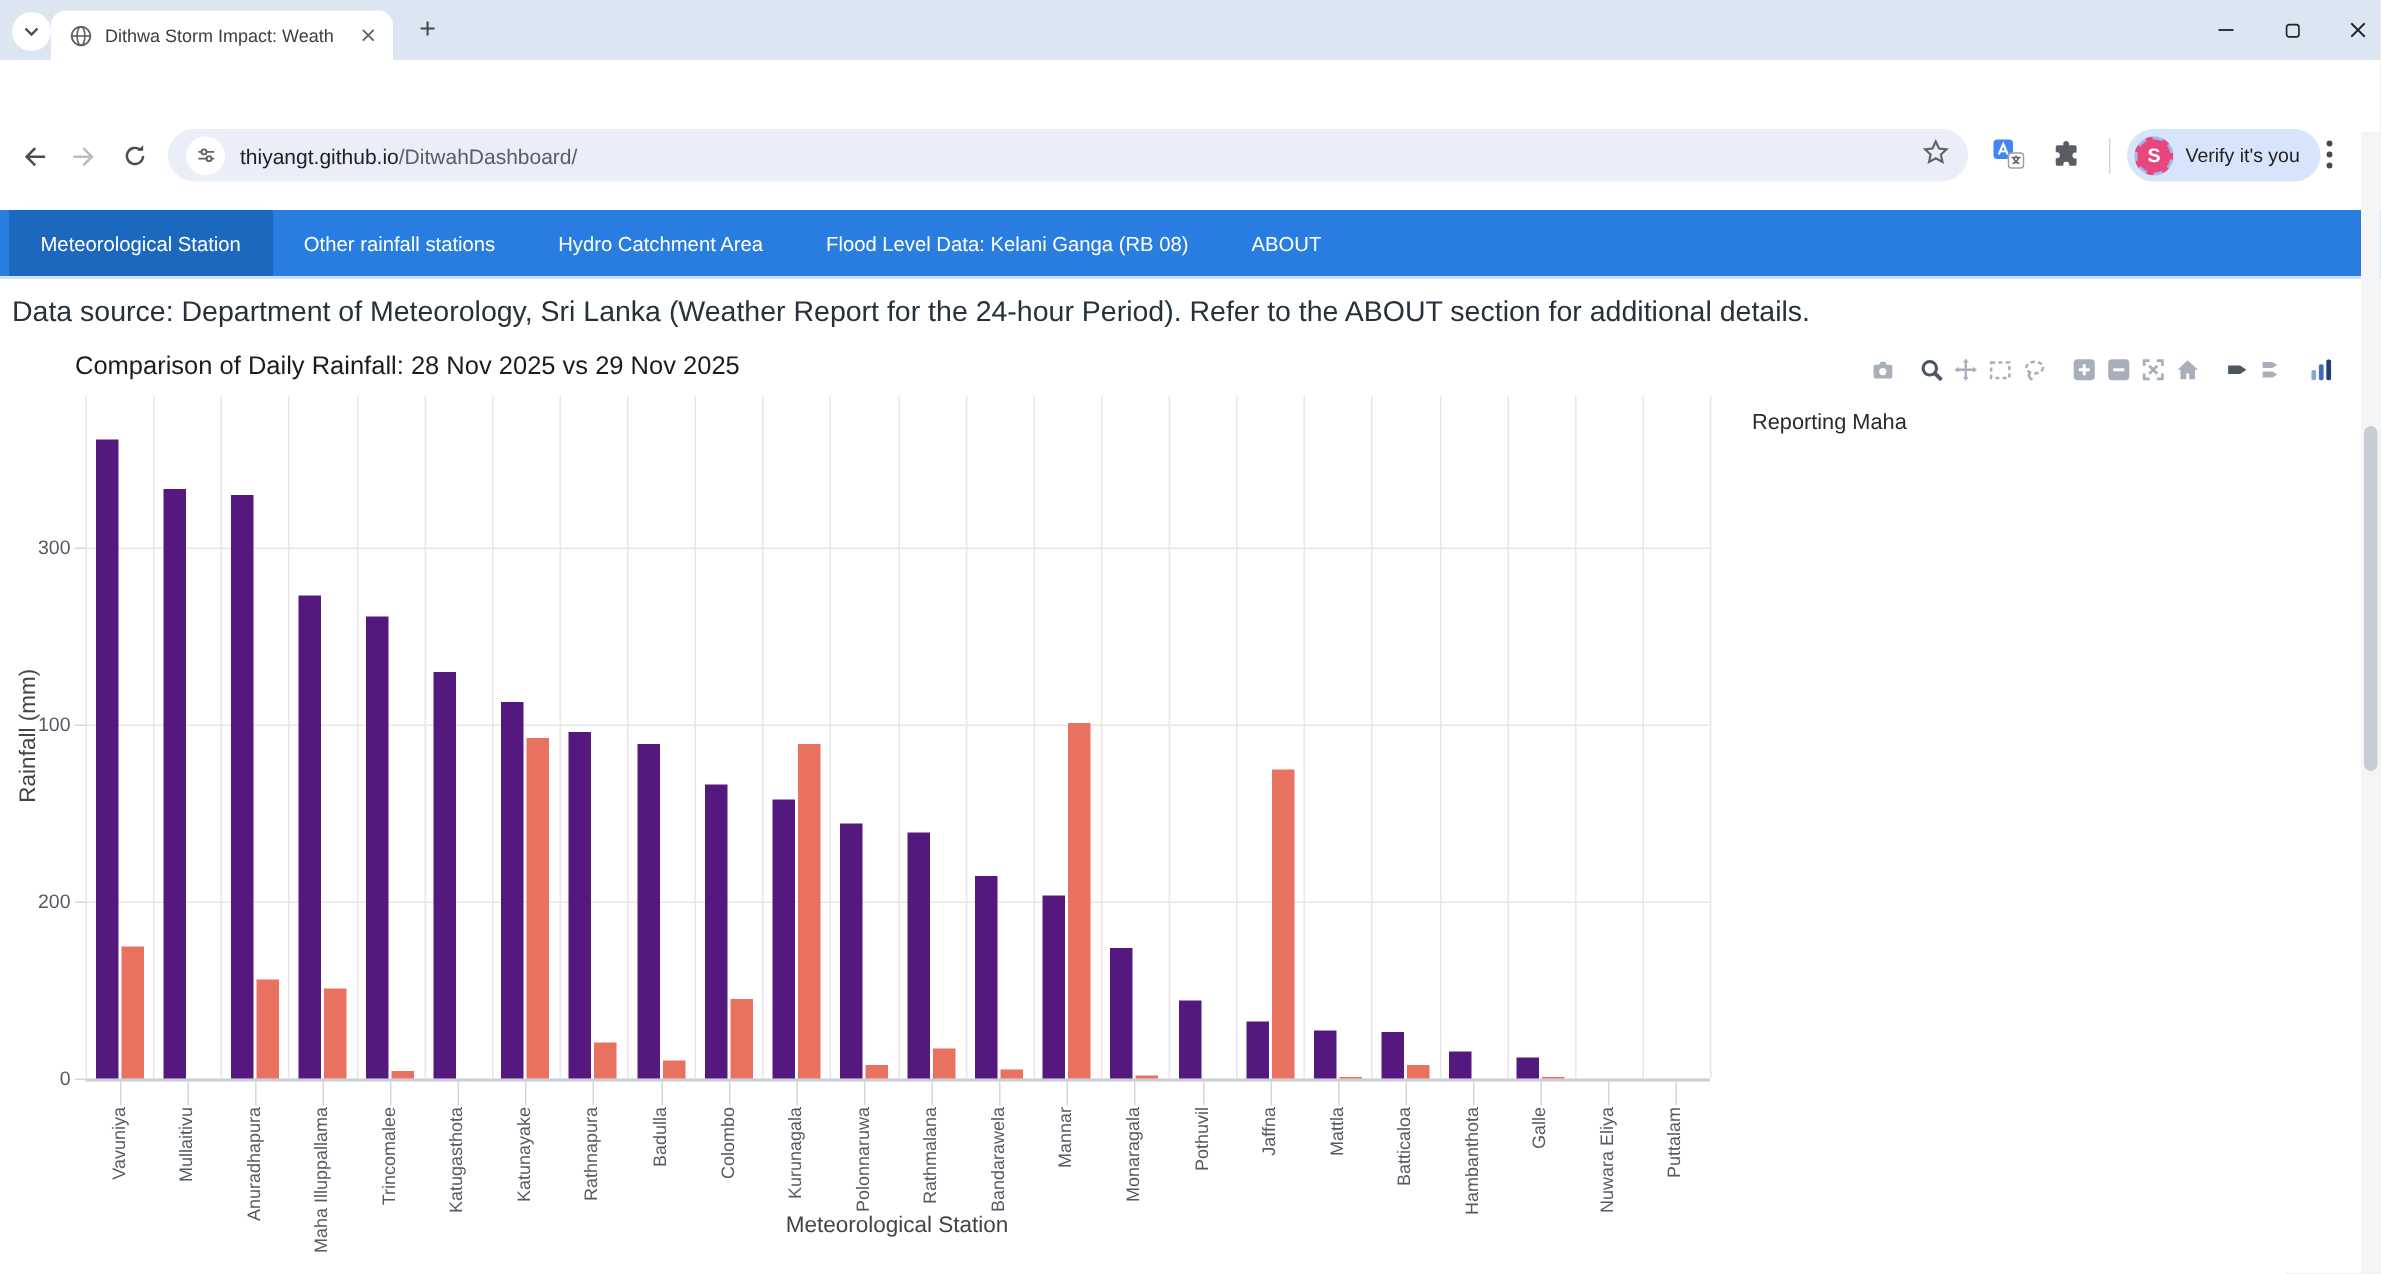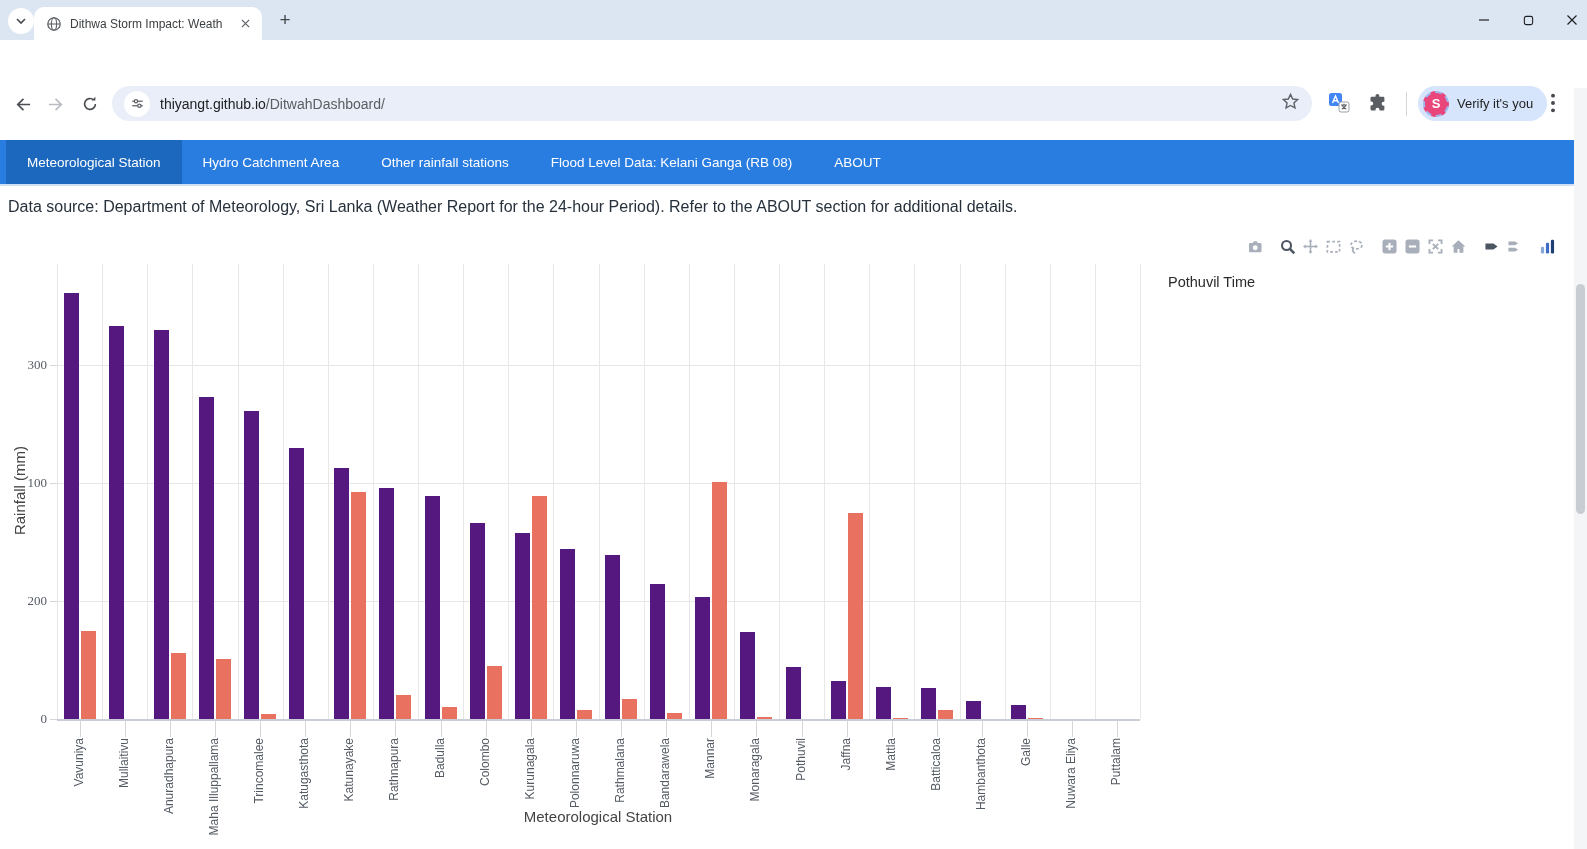--- a/index.html
+++ b/index.html
@@ -45,35 +45,35 @@
   .appheader{position:absolute;left:0;top:88px;width:1587px;height:52px;background:#2a7de0;
       display:flex;align-items:center;padding-left:10px;}
   .appheader .htitle{color:#fff;font-size:18px;font-weight:500;letter-spacing:.2px;}
   .navbar{position:absolute;left:0;top:140px;width:1587px;height:46px;background:#2a7de0;
       display:flex;align-items:stretch;padding-left:6px;border-bottom:2px solid #cfe0f5;}
   .navtab{color:#fff;font-size:13.5px;font-weight:500;display:flex;align-items:center;
       padding:0 21px;white-space:nowrap;}
   .navtab.active{background:#1b68be;}
 
   
-  .datasource{position:absolute;left:8px;top:198px;font-size:16px;color:#26313c;}
+  .datasource{position:absolute;left:8px;top:198px;font-size:19px;color:#26313c;}
   .chart-title{position:absolute;left:50px;top:234px;font-size:17px;color:#1c1c1c;}
 
   
   .modebar{position:absolute;left:1240px;top:238px;display:flex;align-items:center;}
   .mb-icon{width:17px;height:17px;margin-left:6px;color:#a8afba;}
   .mb-icon.active{color:#4c5662;}
   .mb-gap{margin-left:16px;}
   .mb-icon svg{width:100%;height:100%;}
 
   
   .gridv,.gridh,.tickx,.ticky{position:absolute;background:#e7e7e7;}
   .baseline{position:absolute;background:#c9ced6;}
   .bar{position:absolute;}
-  .ylab{position:absolute;width:34px;text-align:right;font-size:13px;color:#545a63;font-family:Liberation Serif, serif;}
+  .ylab{position:absolute;width:34px;text-align:right;font-size:13px;color:#545a63;}
   .xlab{position:absolute;writing-mode:vertical-rl;transform:rotate(180deg);
       font-size:12px;color:#545a63;white-space:nowrap;}
   .ax-title-x{position:absolute;left:468px;top:808px;width:260px;text-align:center;
       font-size:15px;color:#444;}
   .ax-title-y{position:absolute;left:-36px;top:482px;width:110px;text-align:center;font-size:15px;color:#444;
       transform:rotate(-90deg);transform-origin:center;}
 
   
   .legend{position:absolute;left:1168px;top:274px;width:400px;}
   .legend-title{font-size:14.5px;color:#2a2a2a;margin-bottom:8px;}
@@ -184,27 +184,28 @@
       <svg width="18" height="22" viewBox="0 0 6 18">
         <circle cx="3" cy="3" r="1.6" fill="currentColor"></circle>
           <circle cx="3" cy="9" r="1.6" fill="currentColor"></circle>
           <circle cx="3" cy="15" r="1.6" fill="currentColor"></circle>
       </svg>
     </div>
   </div>
 
   <div class="navbar" id="nav-tabs">
       <div class="navtab active">Meteorological Station</div>
+      <div class="navtab">Other rainfall stations</div>
       <div class="navtab">Hydro Catchment Area</div>
-      <div class="navtab">Other rainfall stations</div>
       <div class="navtab">Flood Level Data: Kelani Ganga (RB 08)</div>
       <div class="navtab">ABOUT</div>
     </div>
 
   <div class="datasource">Data source: Department of Meteorology, Sri Lanka (Weather Report for the 24-hour Period). Refer to the ABOUT section for additional details.</div>
+  <div class="chart-title">Comparison of Daily Rainfall: 28 Nov 2025 vs 29 Nov 2025</div>
 
   <div class="modebar" id="modebar">
       <span class="mb-icon"><svg viewBox="0 0 14 14">
           <path d="M3.5 4.2h2l1-1.6h2.3l1 1.6h2a1 1 0 0 1 1 1v5.6a1 1 0 0 1-1 1H3.5a1 1 0 0 1-1-1V5.2a1 1 0 0 1 1-1z" fill="currentColor"></path>
           <circle cx="7.6" cy="8" r="2" fill="#fff"></circle>
         </svg></span>
       <span class="mb-icon active mb-gap"><svg viewBox="0 0 14 14">
           <circle cx="6.2" cy="6.2" r="3.7" fill="none" stroke="currentColor" stroke-width="1.7"></circle>
           <line x1="9" y1="9" x2="12.6" y2="12.6" stroke="currentColor" stroke-width="2.1"></line>
         </svg></span>
@@ -373,20 +374,20 @@
       <div class="bar" title="Galle: 1" style="left: 1028.19px; top: 717.82px; width: 15px; height: 1.18px; background: rgb(232, 113, 95);"></div>
       <div class="tickx" style="left: 1027.19px; top: 721px; width: 1px; height: 16px; background: rgb(214, 214, 214);"></div>
       <div class="xlab" style="left: 1019.19px; top: 738px;">Galle</div>
       <div class="tickx" style="left: 1072.31px; top: 721px; width: 1px; height: 16px; background: rgb(214, 214, 214);"></div>
       <div class="xlab" style="left: 1064.31px; top: 738px;">Nuwara Eliya</div>
       <div class="tickx" style="left: 1117.44px; top: 721px; width: 1px; height: 16px; background: rgb(214, 214, 214);"></div>
       <div class="xlab" style="left: 1109.44px; top: 738px;">Puttalam</div>
     </div>
 
   <div class="legend">
-    <div class="legend-title">Pothuvil Time</div>
+    <div class="legend-title">Reporting Maha</div>
   </div>
 
   <div class="scroll-track">
     <div class="scroll-thumb"></div>
   </div>
 
 </div>
 
 </body></html>

